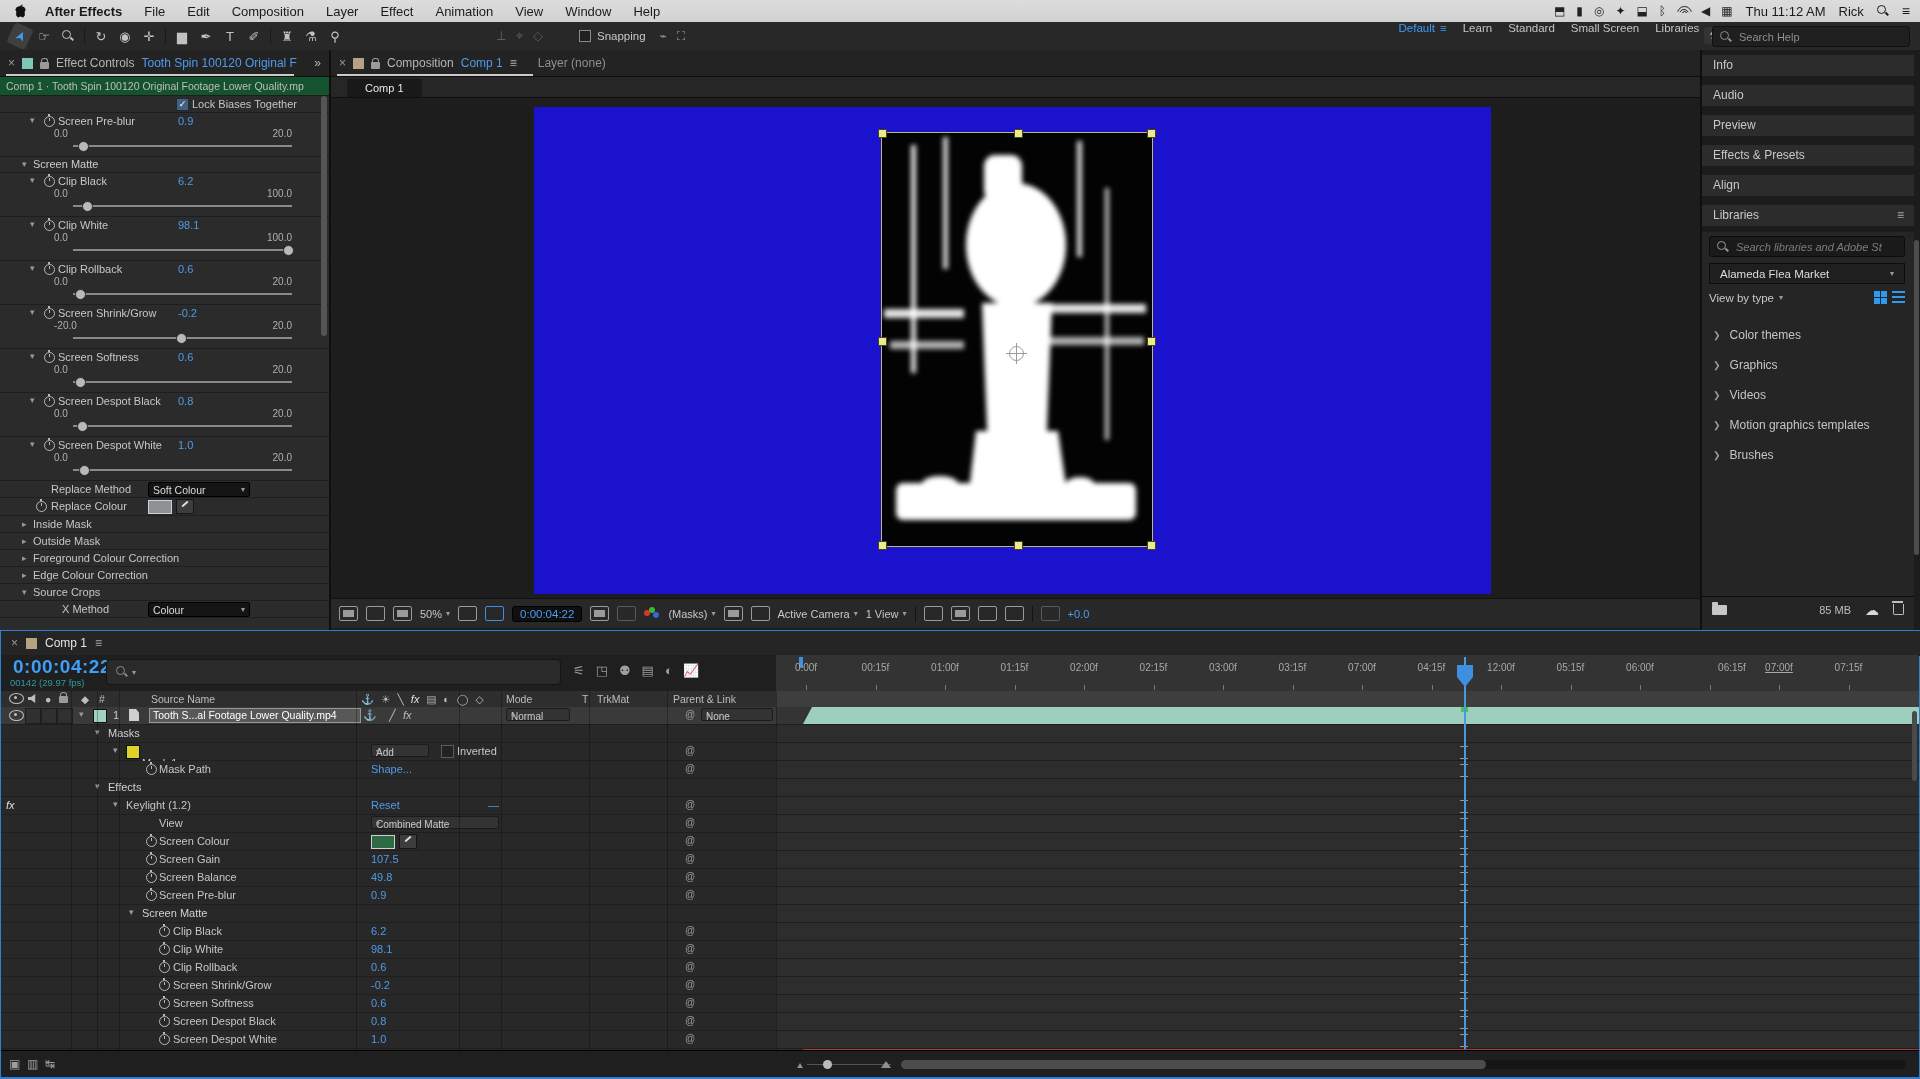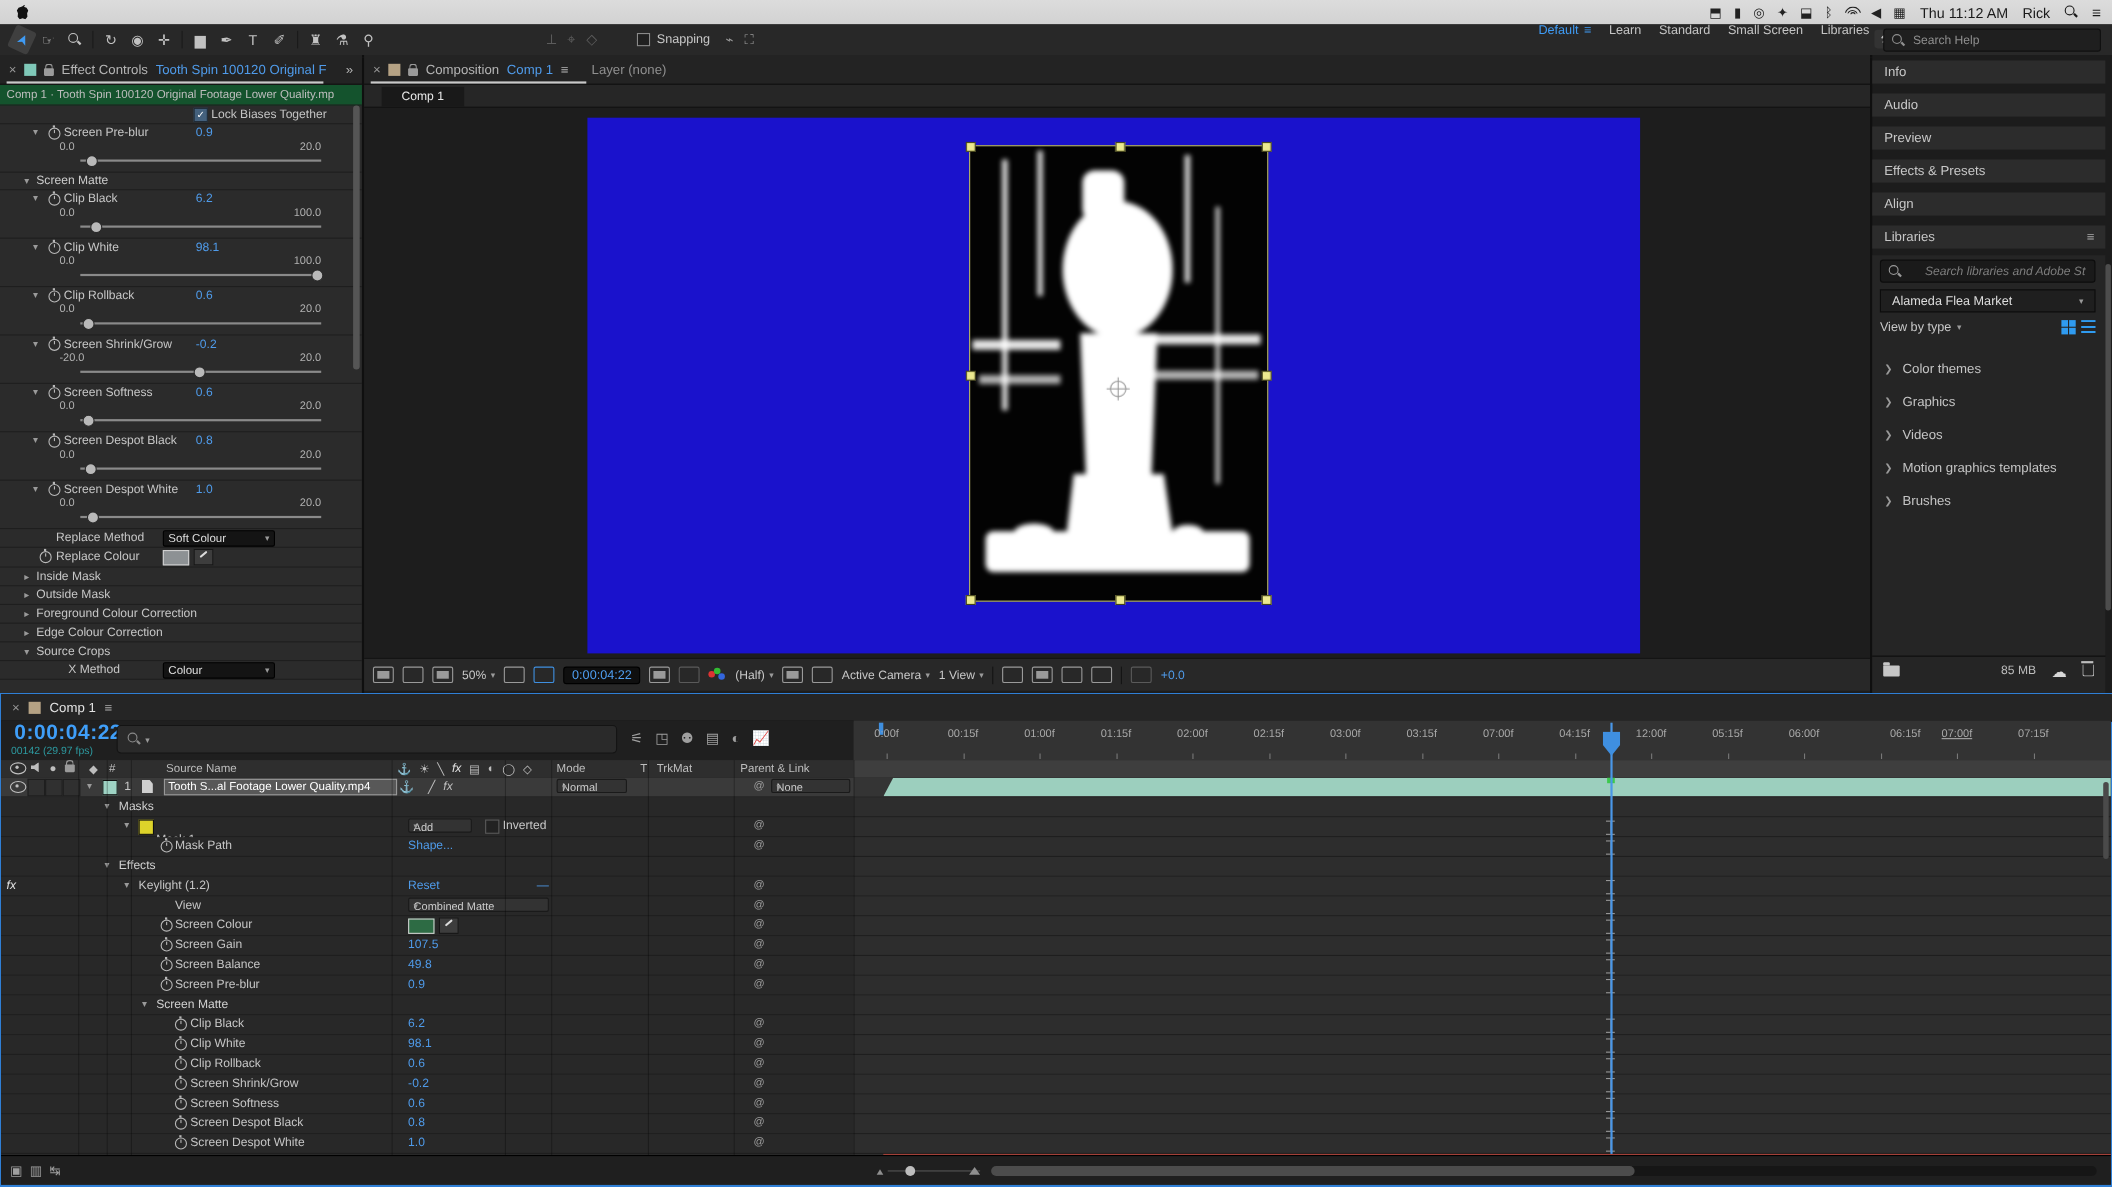--- a/index.html
+++ b/index.html
@@ -122,21 +122,21 @@
   .cbtext{color:#c8c8c8;display:flex;align-items:center;gap:4px;font-size:11px;}
   .tcbox{background:#0f0f0f;border:1px solid #000;border-radius:3px;color:#4f9ff2;padding:1px 7px;font-size:11.5px;}
   .cbsep{width:1px;height:16px;background:#141414;}
   .expo{color:#4f9bea;}
   
   .side{position:absolute;left:1702px;top:50px;width:218px;height:580px;background:#1c1c1c;}
   .sphead{position:absolute;left:0;width:212px;height:21px;background:#2c2c2c;color:#c8c8c8;font-size:12px;line-height:21px;padding-left:11px;box-sizing:border-box;}
   .sphead .hmb{position:absolute;right:10px;top:0;color:#aaa;}
   .libbody{position:absolute;left:0;top:182px;width:212px;bottom:0;background:#252525;}
   .libsearch{position:absolute;left:7px;top:4px;width:196px;height:21px;background:#1a1a1a;border:1px solid #0c0c0c;border-radius:3px;
-             display:flex;align-items:center;gap:21px;padding:0 7px;box-sizing:border-box;color:#7d7d7d;font-style:italic;font-size:11px;white-space:nowrap;overflow:hidden;}
+             display:flex;align-items:center;gap:7px;padding:0 7px;box-sizing:border-box;color:#7d7d7d;font-style:italic;font-size:11px;white-space:nowrap;overflow:hidden;}
   .libdd{position:absolute;left:7px;top:31px;width:196px;height:21px;background:#1f1f1f;border:1px solid #0c0c0c;
          display:flex;align-items:center;justify-content:space-between;padding:0 10px;box-sizing:border-box;color:#ddd;font-size:11.5px;}
   .viewby{position:absolute;left:7px;top:59px;width:196px;display:flex;align-items:center;color:#c8c8c8;font-size:11.5px;gap:5px;}
   .viewby .spacer{flex:1;}
   .libcats{position:absolute;left:0;top:88px;width:212px;}
   .libcat{height:30px;display:flex;align-items:center;gap:9px;padding-left:11px;color:#c5c5c5;font-size:12px;}
   .libcat .chev{color:#9a9a9a;font-size:9px;}
   .libfoot{position:absolute;left:0;bottom:8px;width:212px;height:26px;border-top:1px solid #0c0c0c;display:flex;align-items:center;gap:14px;padding:0 10px;box-sizing:border-box;}
   .libfoot .mb{margin-left:auto;color:#bdbdbd;font-size:11px;}
   .sscroll{position:absolute;right:1px;top:190px;width:5px;height:315px;background:#4d4d4d;border-radius:3px;}
@@ -188,20 +188,21 @@
   .hthumb{position:absolute;left:0;top:0;width:585px;height:9px;background:#4c4c4c;border-radius:5px;}
   .vscroll{position:absolute;right:2px;top:80px;width:5px;height:70px;background:#4a4a4a;border-radius:3px;z-index:7;}
 </style>
 </head>
 <body>
 
 <div class="screen">
 
   <div class="menubar">
     <span class="apple"></span>
+    <span id="menu-items"><span class="mitem app">After Effects</span><span class="mitem">File</span><span class="mitem">Edit</span><span class="mitem">Composition</span><span class="mitem">Layer</span><span class="mitem">Effect</span><span class="mitem">Animation</span><span class="mitem">View</span><span class="mitem">Window</span><span class="mitem">Help</span></span>
     <span class="mright">
       <span id="status-icons" style="display: flex; gap: 11px; align-items: center;">
           <span class="sicon">⬒</span> 
           <span class="sicon">▮</span> 
           <span class="sicon">◎</span> 
           <span class="sicon">✦</span> 
           <span class="sicon">⬓</span> 
           <span class="sicon">ᛒ</span> 
           <span class="sicon" style="position: relative; width: 13px; height: 10px; display: inline-block;">
             <i style="position: absolute; left: 0px; top: 0px; width: 13px; height: 13px; border: 1.4px solid rgb(34, 34, 34); border-radius: 50%; clip-path: polygon(0px 0px, 100% 0px, 100% 38%, 0px 38%);"></i>
@@ -484,21 +485,21 @@
       <span class="cbicon roi"></span>
       <span class="tcbox">0:00:04:22</span>
       <span class="cbicon inner"></span>
       <span class="cbicon dim"></span>
       <span class="rgbdots">
         <i style="left:0;top:3px;background:#d33;"></i>
           <i style="left:5px;top:0;background:#3b3;"></i>
           <i style="left:9px;top:5px;background:#36d;"></i>
       </span>
       <span class="cbtext">
-          <span>(Half)</span>
+          <span>(Masks)</span>
           <span class="caret">▾</span>
         </span>
       <span class="cbicon inner"></span>
       <span class="cbicon"></span>
       <span class="cbtext">
           <span>Active Camera</span>
           <span class="caret">▾</span>
         </span>
       <span class="cbtext">
           <span>1 View</span>

